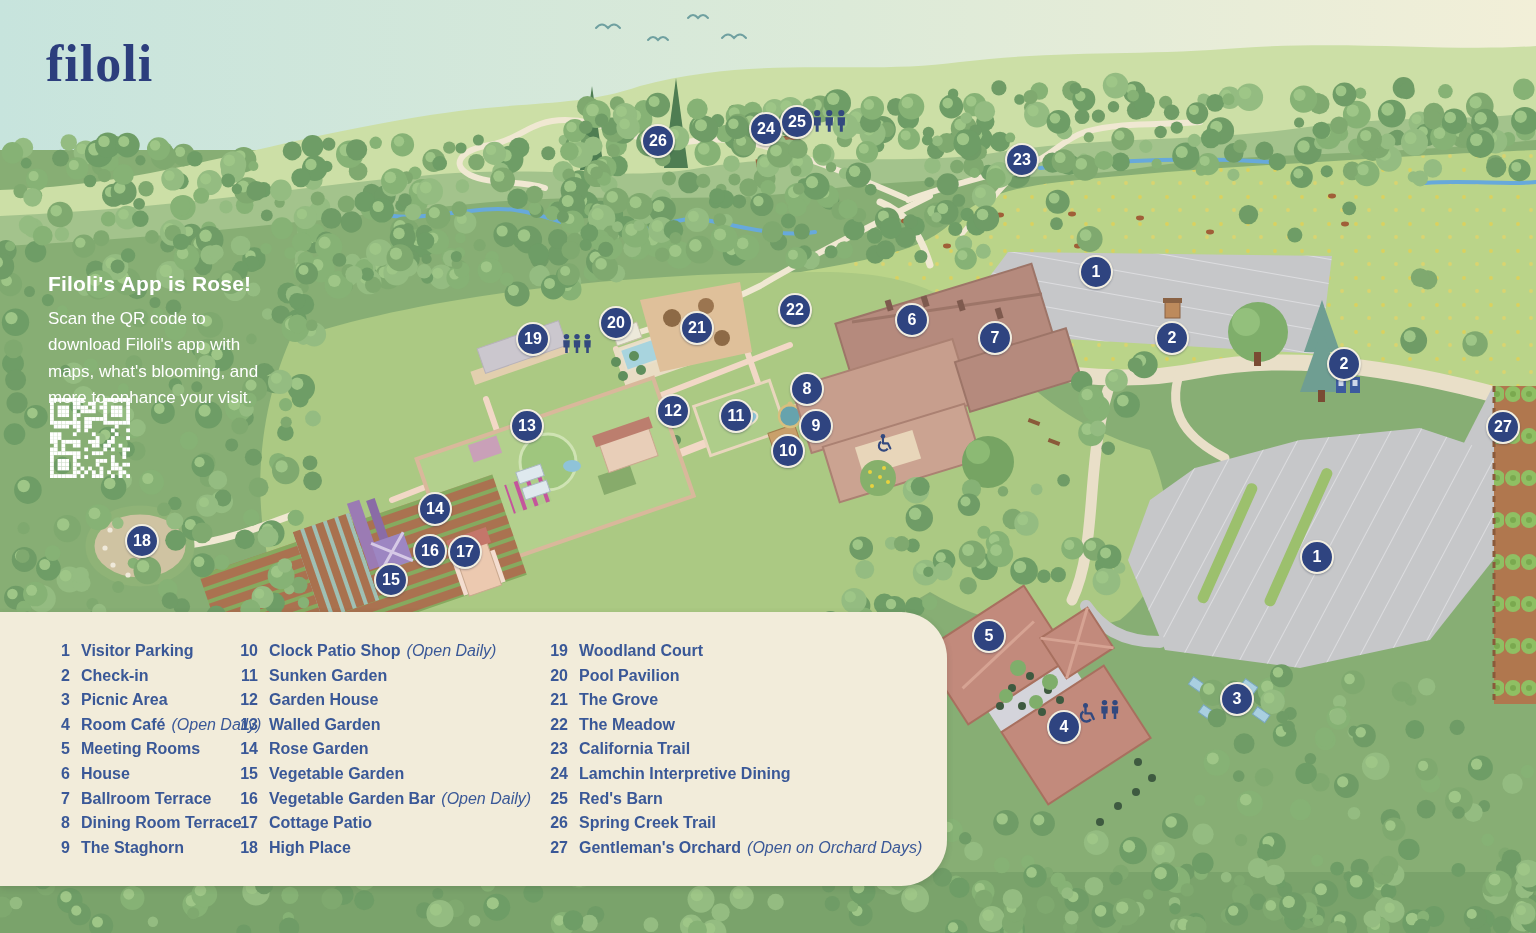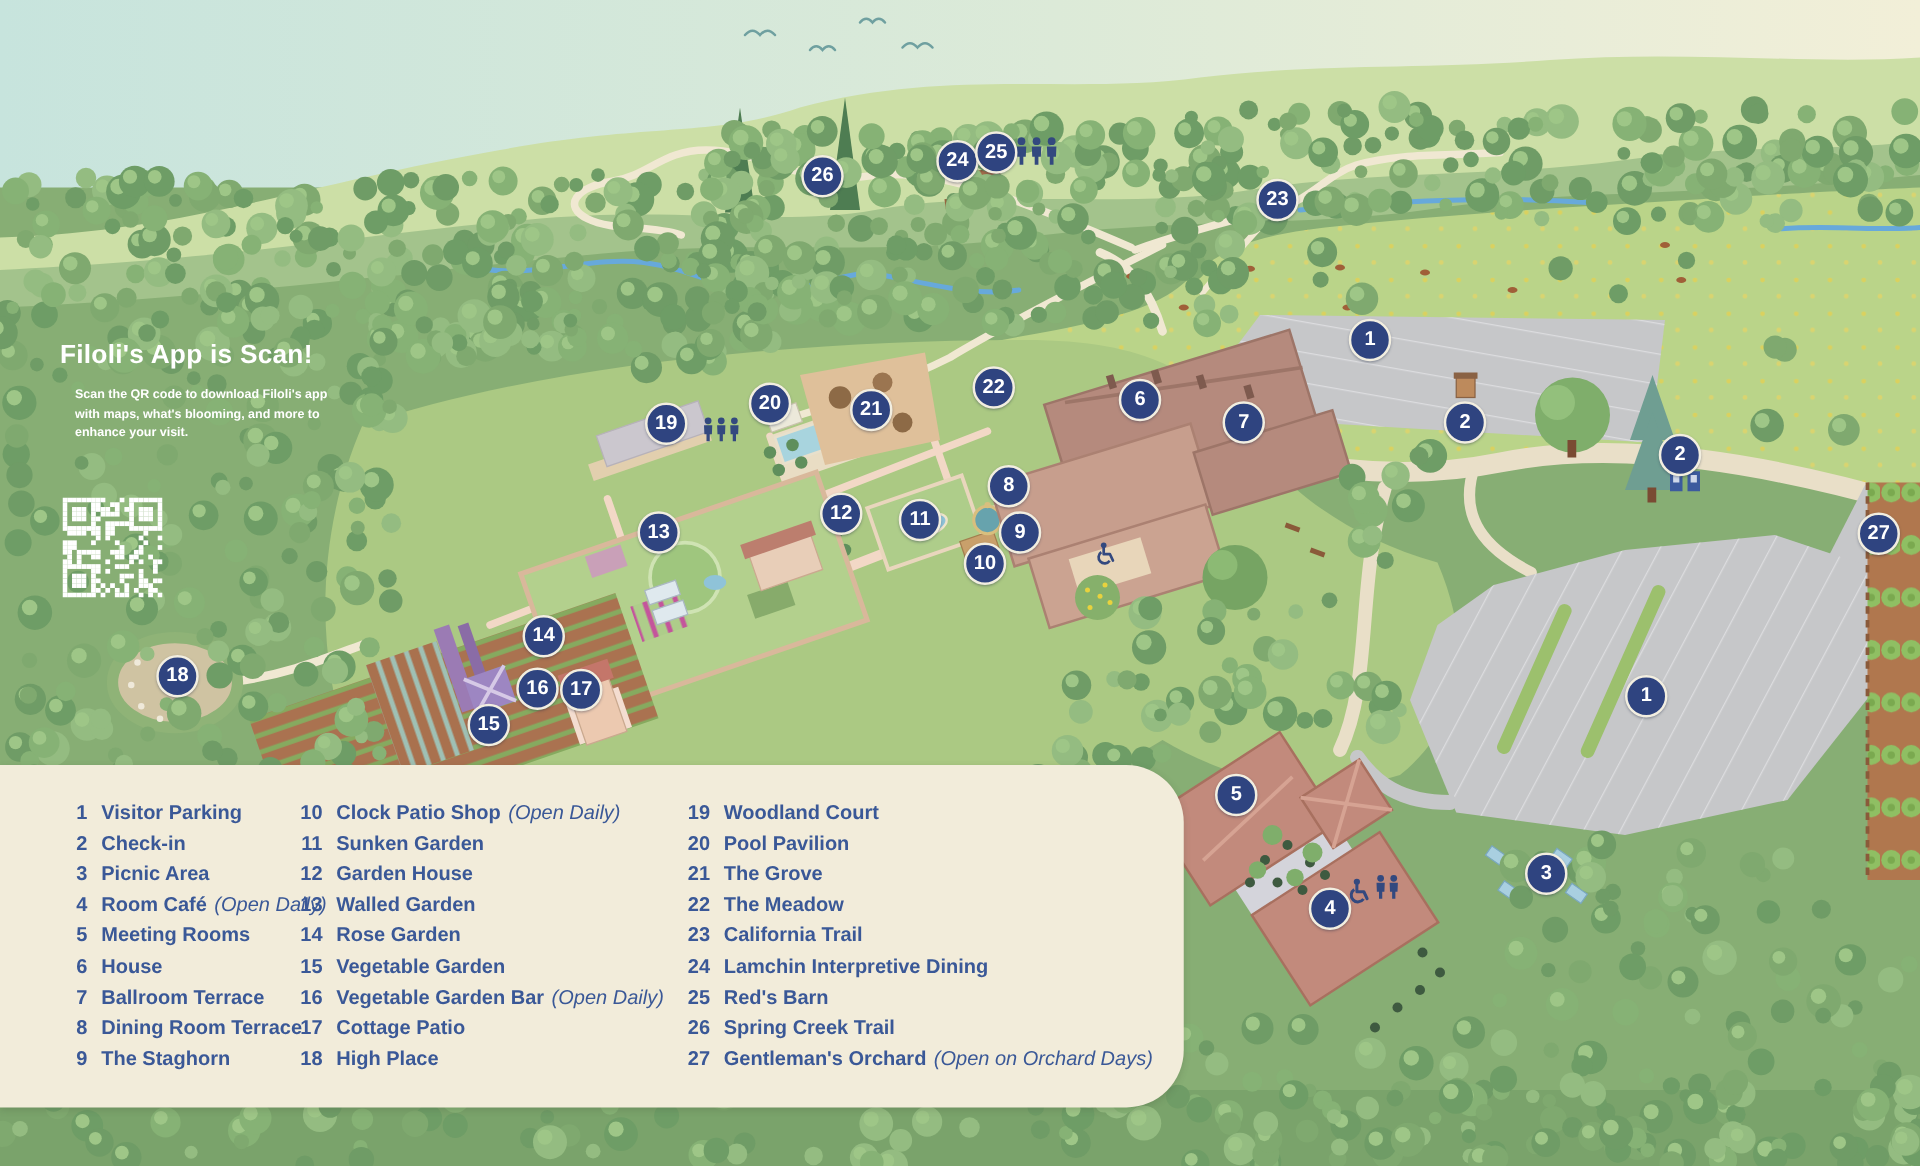--- a/index.html
+++ b/index.html
@@ -5,21 +5,21 @@
   html,body{margin:0;padding:0;background:#87ae74;}
   #stage{position:relative;width:1536px;height:933px;overflow:hidden;font-family:"Liberation Sans",sans-serif;}
   #map-art{position:absolute;left:0;top:0;}
   .overlay{position:absolute;left:0;top:0;width:1536px;height:933px;pointer-events:none;}
   
   #logo{position:absolute;left:46px;top:34px;font-family:"Liberation Serif",serif;
         font-size:52px;font-weight:600;letter-spacing:1px;color:var(--logo);}
   
   #promo{position:absolute;left:48px;top:272px;width:230px;color:var(--promo);}
   #promo h2{margin:0 0 10px 0;font-size:21px;font-weight:700;letter-spacing:.2px;}
-  #promo p{margin:12px;font-size:10px;line-height:1.55;font-weight:700;}
+  #promo p{margin:0;font-size:17px;line-height:1.55;font-weight:400;}
   #qr-box{position:absolute;left:50px;top:398px;width:80px;height:80px;}
   
   .marker{position:absolute;width:30px;height:30px;border-radius:50%;
           background:var(--marker);border:2px solid var(--marker-ring);
           color:var(--marker-text);display:flex;align-items:center;justify-content:center;
           font-weight:700;font-size:16px;transform:translate(-50%,-50%);
           box-shadow:0 1px 2px rgba(30,40,70,.35);}
   
   #legend{position:absolute;left:0;top:612px;width:947px;height:274px;
           background:var(--panel);border-radius:0 46px 46px 0;
@@ -2009,23 +2009,24 @@
         <circle cx="4.5" cy="2.6" r="2.7"></circle>
         <path d="M1.2,6.2 h6.6 l-0.3,7.2 h-1.7 v5.6 h-2.6 v-5.6 h-1.7 z"></path>
       </g>
       <g transform="translate(878,434) scale(0.9)">
         <circle cx="5.5" cy="2.4" r="2.5" fill="#33497f"></circle>
         <path d="M5.5,5.2 v5.2 h5.6 l2.6,5.6" stroke="#33497f" stroke-width="2.4" fill="none" stroke-linecap="round" stroke-linejoin="round"></path>
         <path d="M3.4,8.6 a5.4,5.4 0 1,0 7.4,7.6" stroke="#33497f" stroke-width="2.4" fill="none"></path>
       </g>
     </svg>
 
+  <div id="logo">filoli</div>
 
   <div id="promo">
-    <h2>Filoli's App is Scan!</h2>
+    <h2>Filoli's App is Rose!</h2>
     <p>Scan the QR code to download Filoli's app with maps, what's blooming, and more to enhance your visit.</p>
   </div>
 
   <div id="qr-box"><svg width="80" height="80" viewBox="0 0 80 80">
         <rect x="0.00" y="0.00" width="3.81" height="3.81" fill="#ffffff"></rect>
         <rect x="3.81" y="0.00" width="3.81" height="3.81" fill="#ffffff"></rect>
         <rect x="7.62" y="0.00" width="3.81" height="3.81" fill="#ffffff"></rect>
         <rect x="11.43" y="0.00" width="3.81" height="3.81" fill="#ffffff"></rect>
         <rect x="15.24" y="0.00" width="3.81" height="3.81" fill="#ffffff"></rect>
         <rect x="19.05" y="0.00" width="3.81" height="3.81" fill="#ffffff"></rect>

